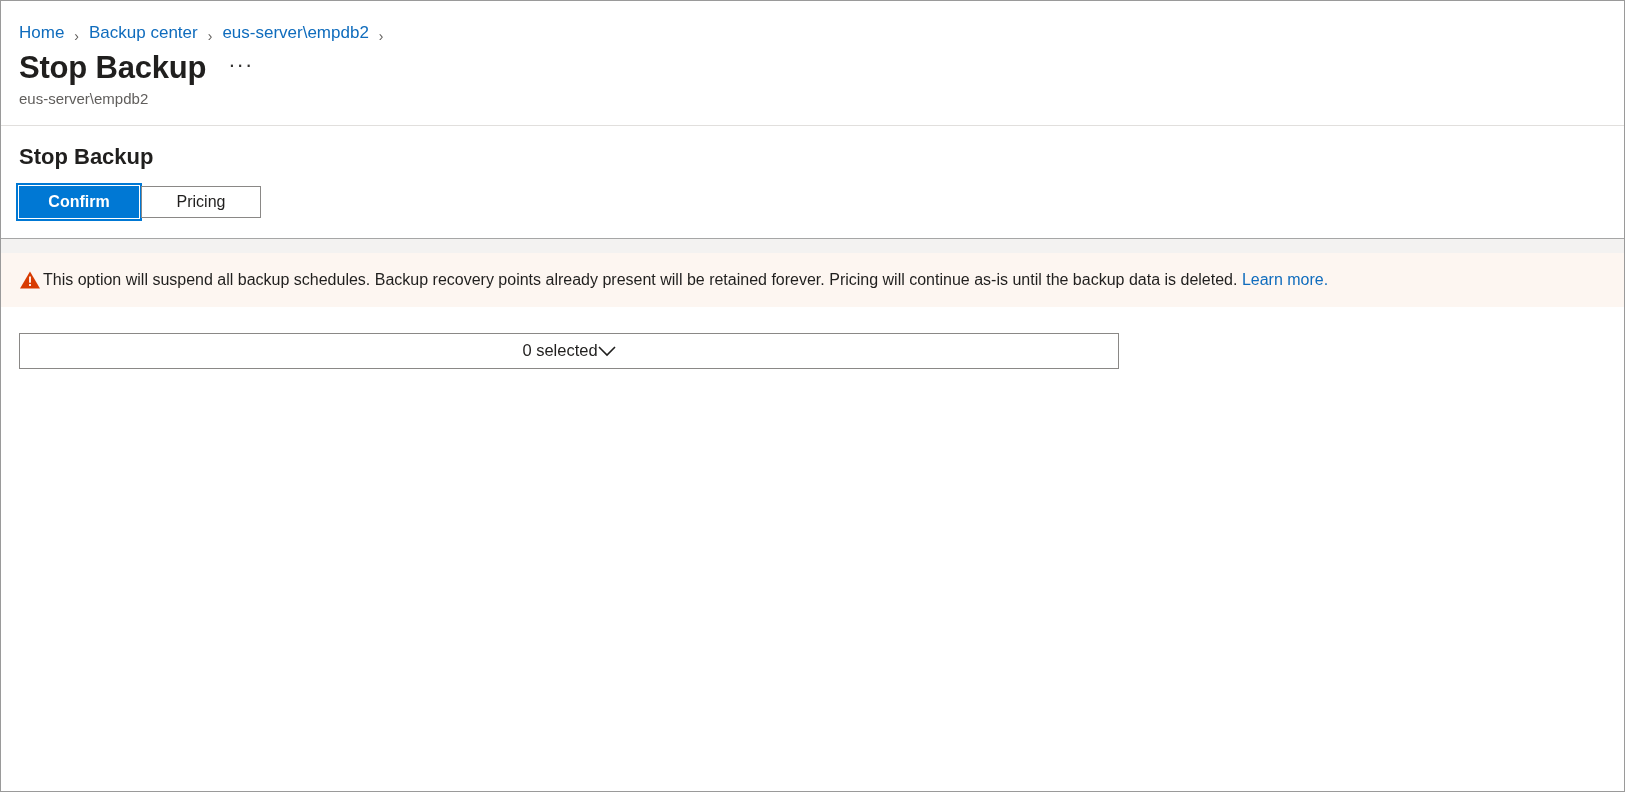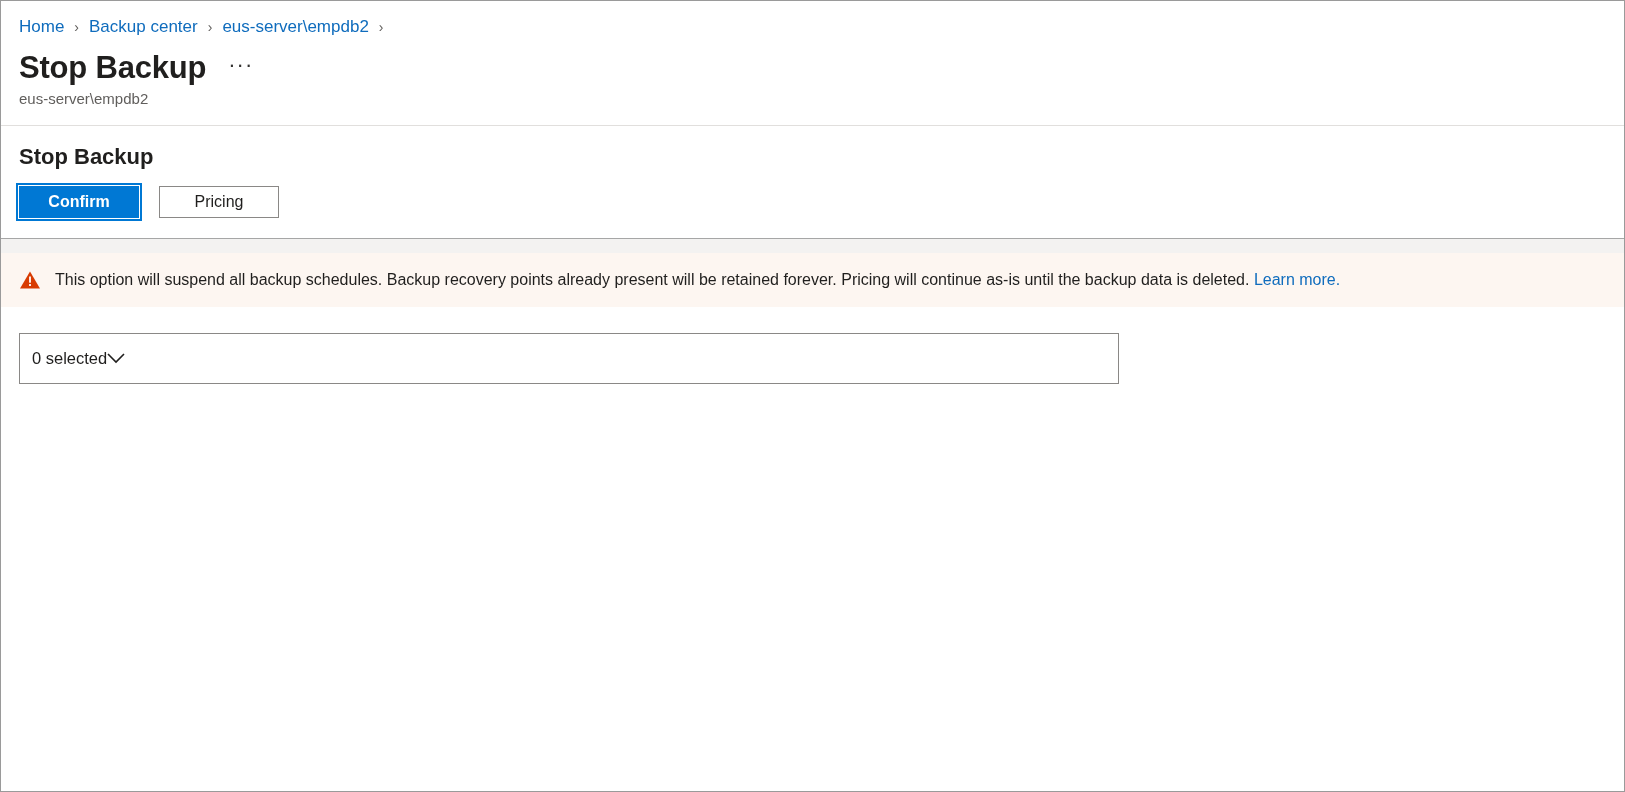--- a/index.html
+++ b/index.html
@@ -18,21 +18,21 @@
     height: 792px;
     box-sizing: border-box;
     border: 1px solid #9a9a9a;
     background: #ffffff;
     overflow: hidden;
   }
 
   
   .breadcrumb {
     display: flex;
-    align-items: center;
+    align-items: flex-end;
     padding: 10px 18px 0 18px;
     height: 32px;
     font-size: 17px;
   }
   .crumb-link {
     color: #0f6cbd;
     cursor: pointer;
     white-space: nowrap;
   }
   .crumb-sep {
@@ -92,21 +92,21 @@
     color: #201f1e;
     margin: 0 0 16px 0;
   }
   .confirm-text {
     font-size: 16.5px;
     color: #201f1e;
     margin: 0 0 20px 0;
   }
   .btn-row {
     display: flex;
-    gap: 20px;
+    gap: 2px;
   }
   .btn {
     font-family: "Liberation Sans", sans-serif;
     font-size: 16px;
     height: 32px;
     min-width: 120px;
     padding: 0 14px;
     cursor: pointer;
     box-sizing: border-box;
   }
@@ -130,21 +130,21 @@
   }
   .gap-strip {
     height: 14px;
     background: #f3f2f1;
   }
 
   
   .warning {
     display: flex;
     align-items: center;
-    gap: 14px;
+    gap: 2px;
     background: #fdf6f1;
     padding: 16px 18px;
     font-size: 16px;
     color: #201f1e;
   }
   .warn-icon {
     flex: 0 0 auto;
     width: 22px;
     height: 20px;
     position: relative;
@@ -170,26 +170,26 @@
     flex: 0 0 400px;
     font-size: 16.5px;
     color: #201f1e;
     padding-top: 7px;
   }
   .form-field {
     flex: 0 0 1100px;
     position: relative;
   }
   .select-box {
-    height: 51px;
+    height: 36px;
     border: 1px solid #8a8886;
     background: #ffffff;
     display: flex;
     align-items: center;
-    justify-content: flex-start;
+    justify-content: center;
     padding: 0 12px 0 12px;
     font-size: 16.5px;
     color: #201f1e;
     cursor: pointer;
     box-sizing: border-box;
   }
   .chevron {
     color: #201f1e;
     display: flex;
     align-items: center;

